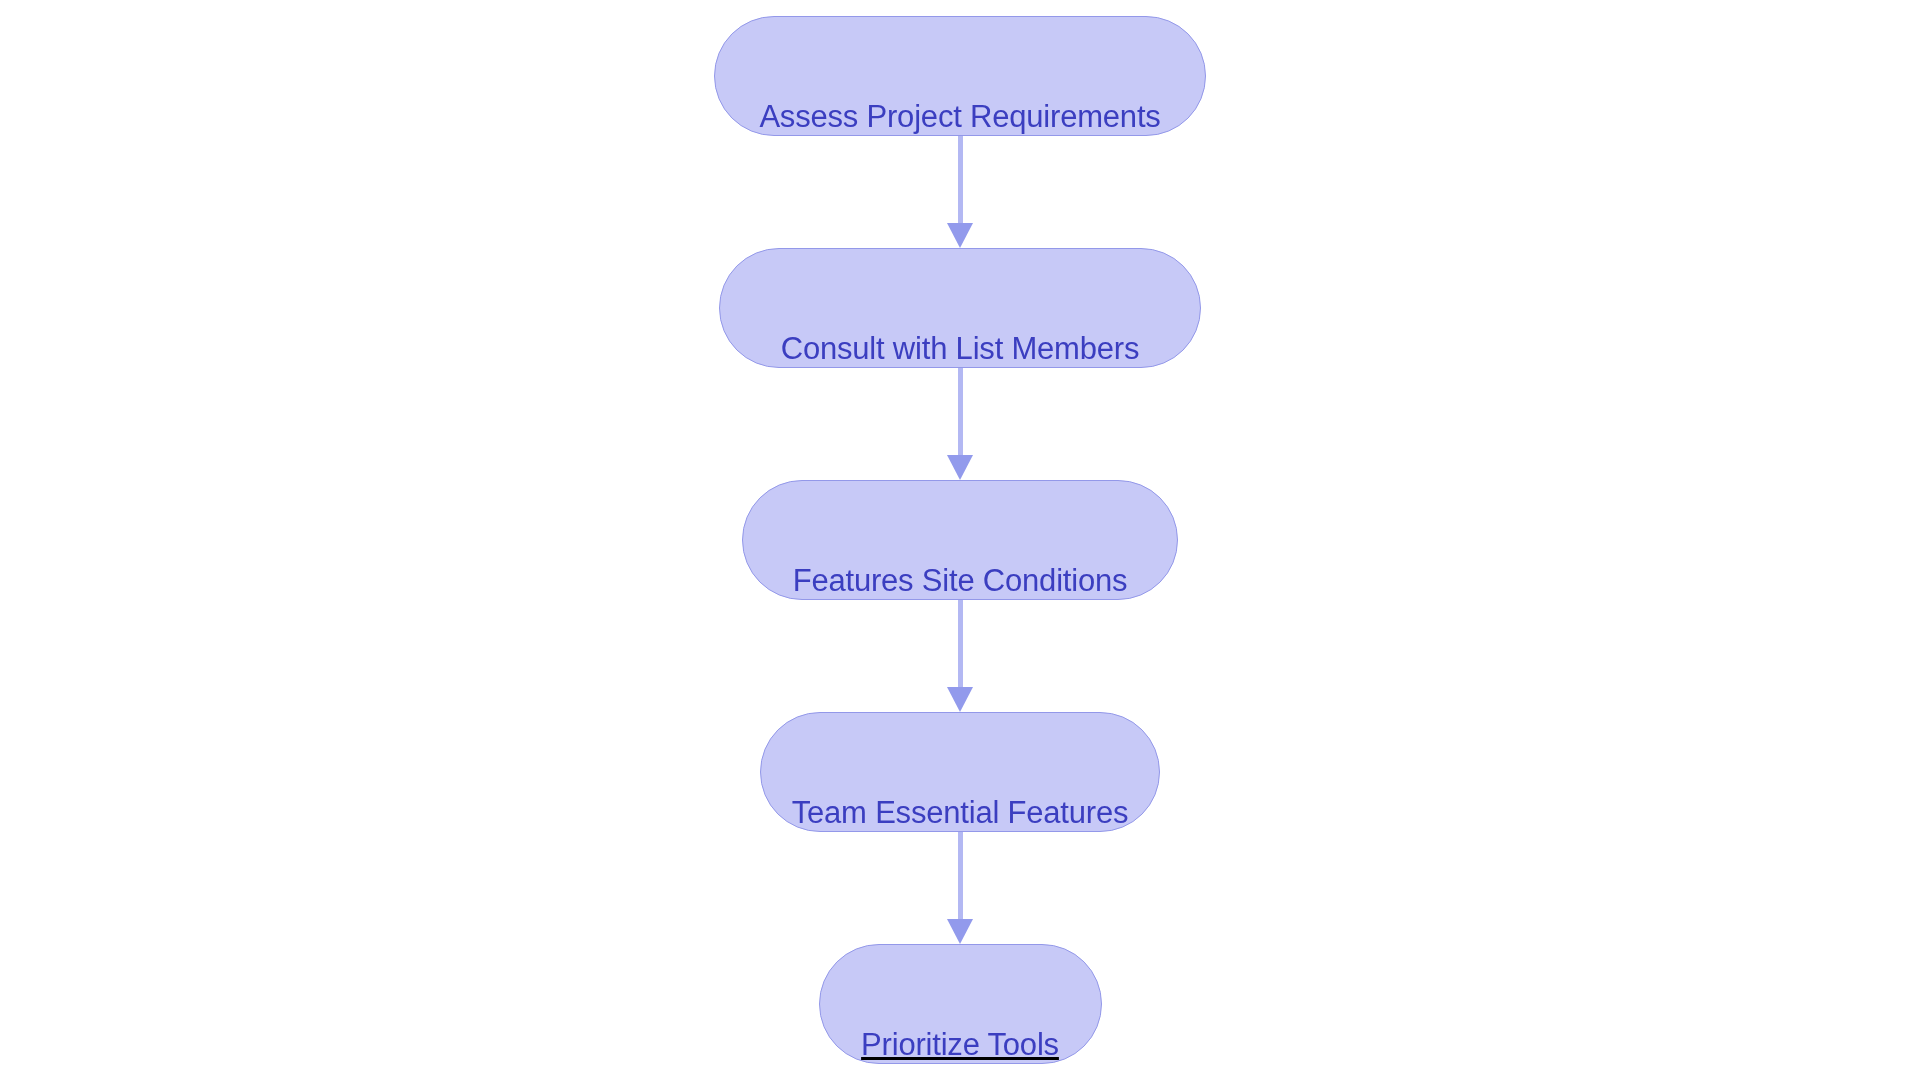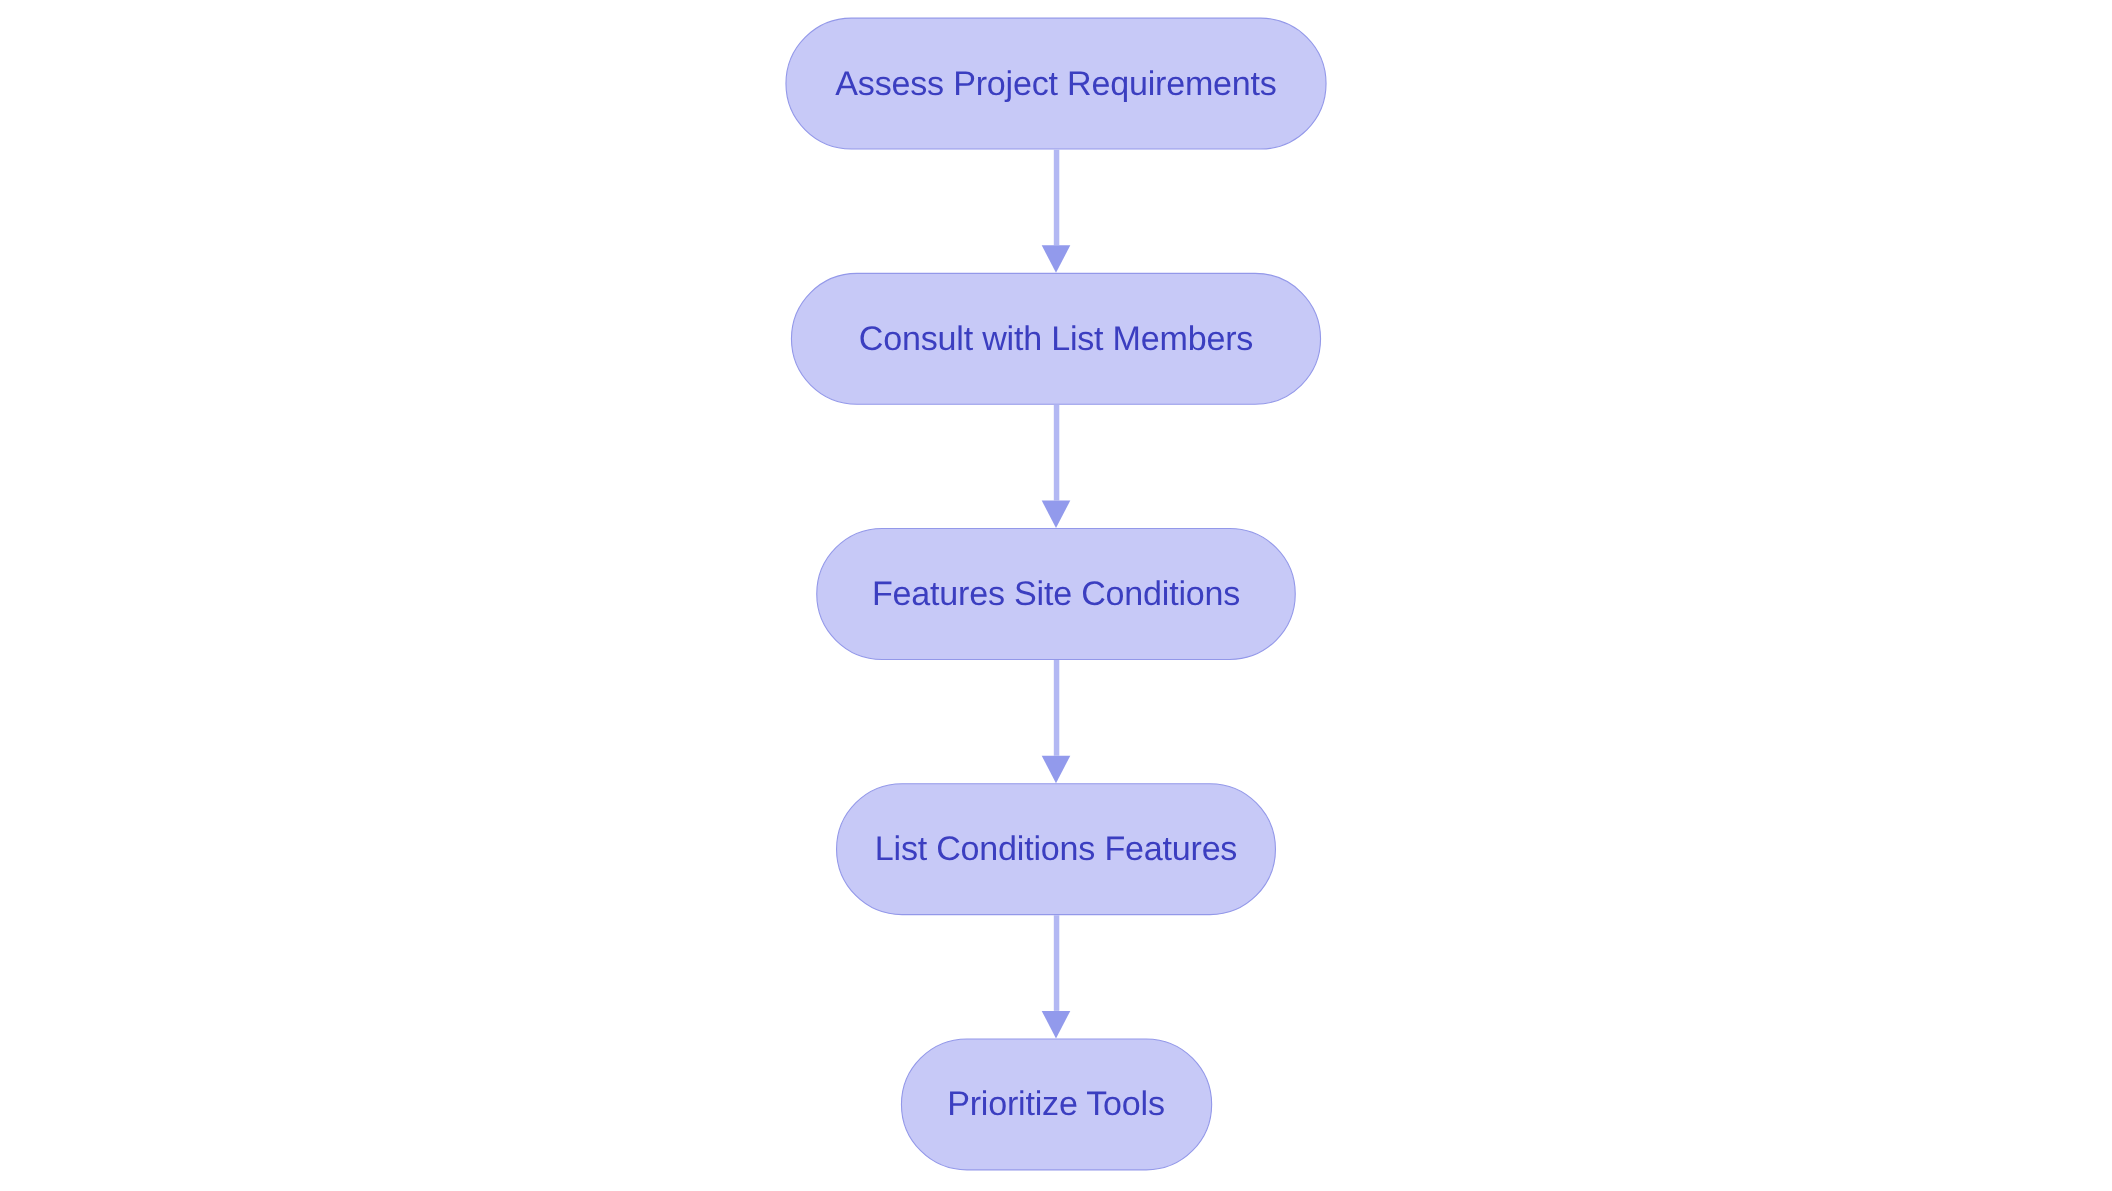--- a/index.html
+++ b/index.html
@@ -25,34 +25,34 @@
     align-items:center;
     padding-top:16px;
   }
   .node{
     height:120px;
     flex:0 0 120px;
     border-radius:60px;
     background:var(--node-fill);
     border:1.5px solid var(--node-border);
     display:flex;
-    align-items:center;
+    align-items:flex-end;
     justify-content:center;
   }
   .node .node-label{
     color:var(--node-text);
     font-size:31px;
     letter-spacing:-0.2px;
     white-space:nowrap;
   }
   .n1{width:492px;}
   .n2{width:482px;}
   .n3{width:436px;}
   .n4{width:400px;}
-  .n5{width:283px;}
+  .n5{width:283px;text-decoration:underline;}
   .arrow{
     height:112px;
     flex:0 0 112px;
     display:flex;
     flex-direction:column;
     align-items:center;
   }
   .arrow .shaft{
     width:5px;
     flex:1 1 auto;
@@ -92,21 +92,21 @@
   <div class="node n3">
     <span class="node-label">Features Site Conditions</span>
   </div>
 
   <div class="arrow">
     <div class="shaft"></div>
     <div class="head"></div>
   </div>
 
   <div class="node n4">
-    <span class="node-label">List Conditions Features</span>
+    <span class="node-label">Team Essential Features</span>
   </div>
 
   <div class="arrow">
     <div class="shaft"></div>
     <div class="head"></div>
   </div>
 
   <div class="node n5">
     <span class="node-label">Prioritize Tools</span>
   </div>

